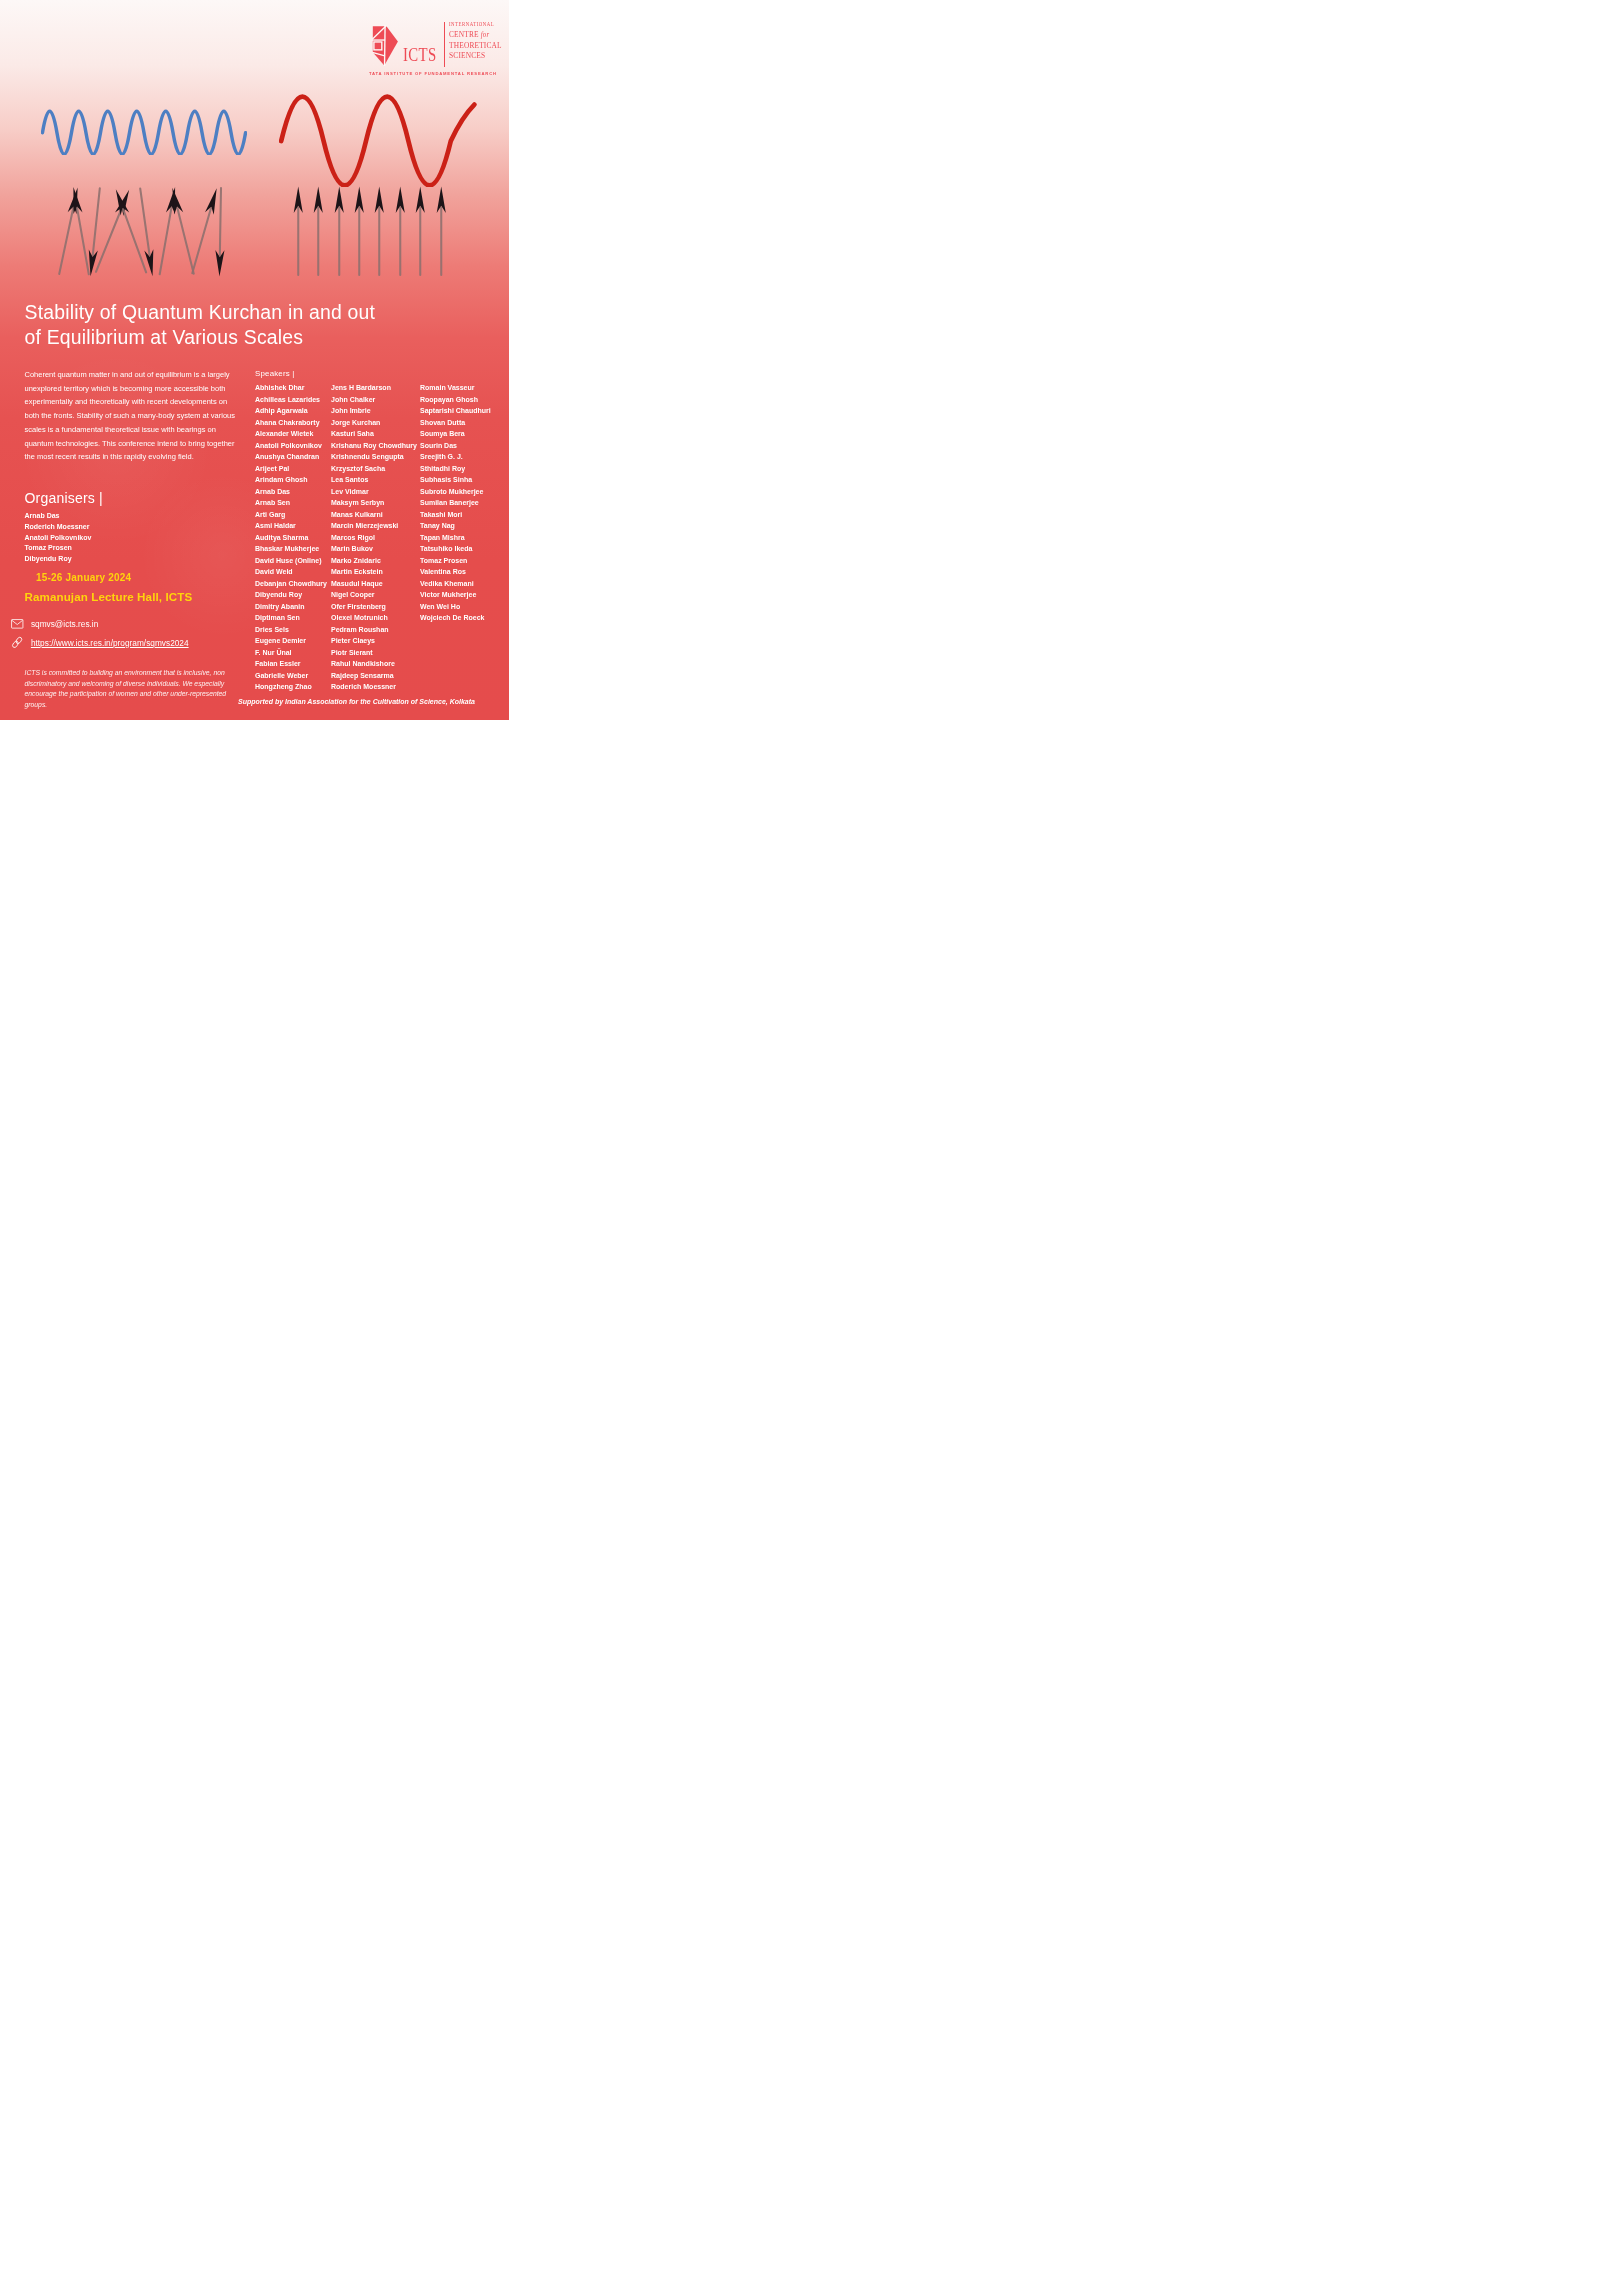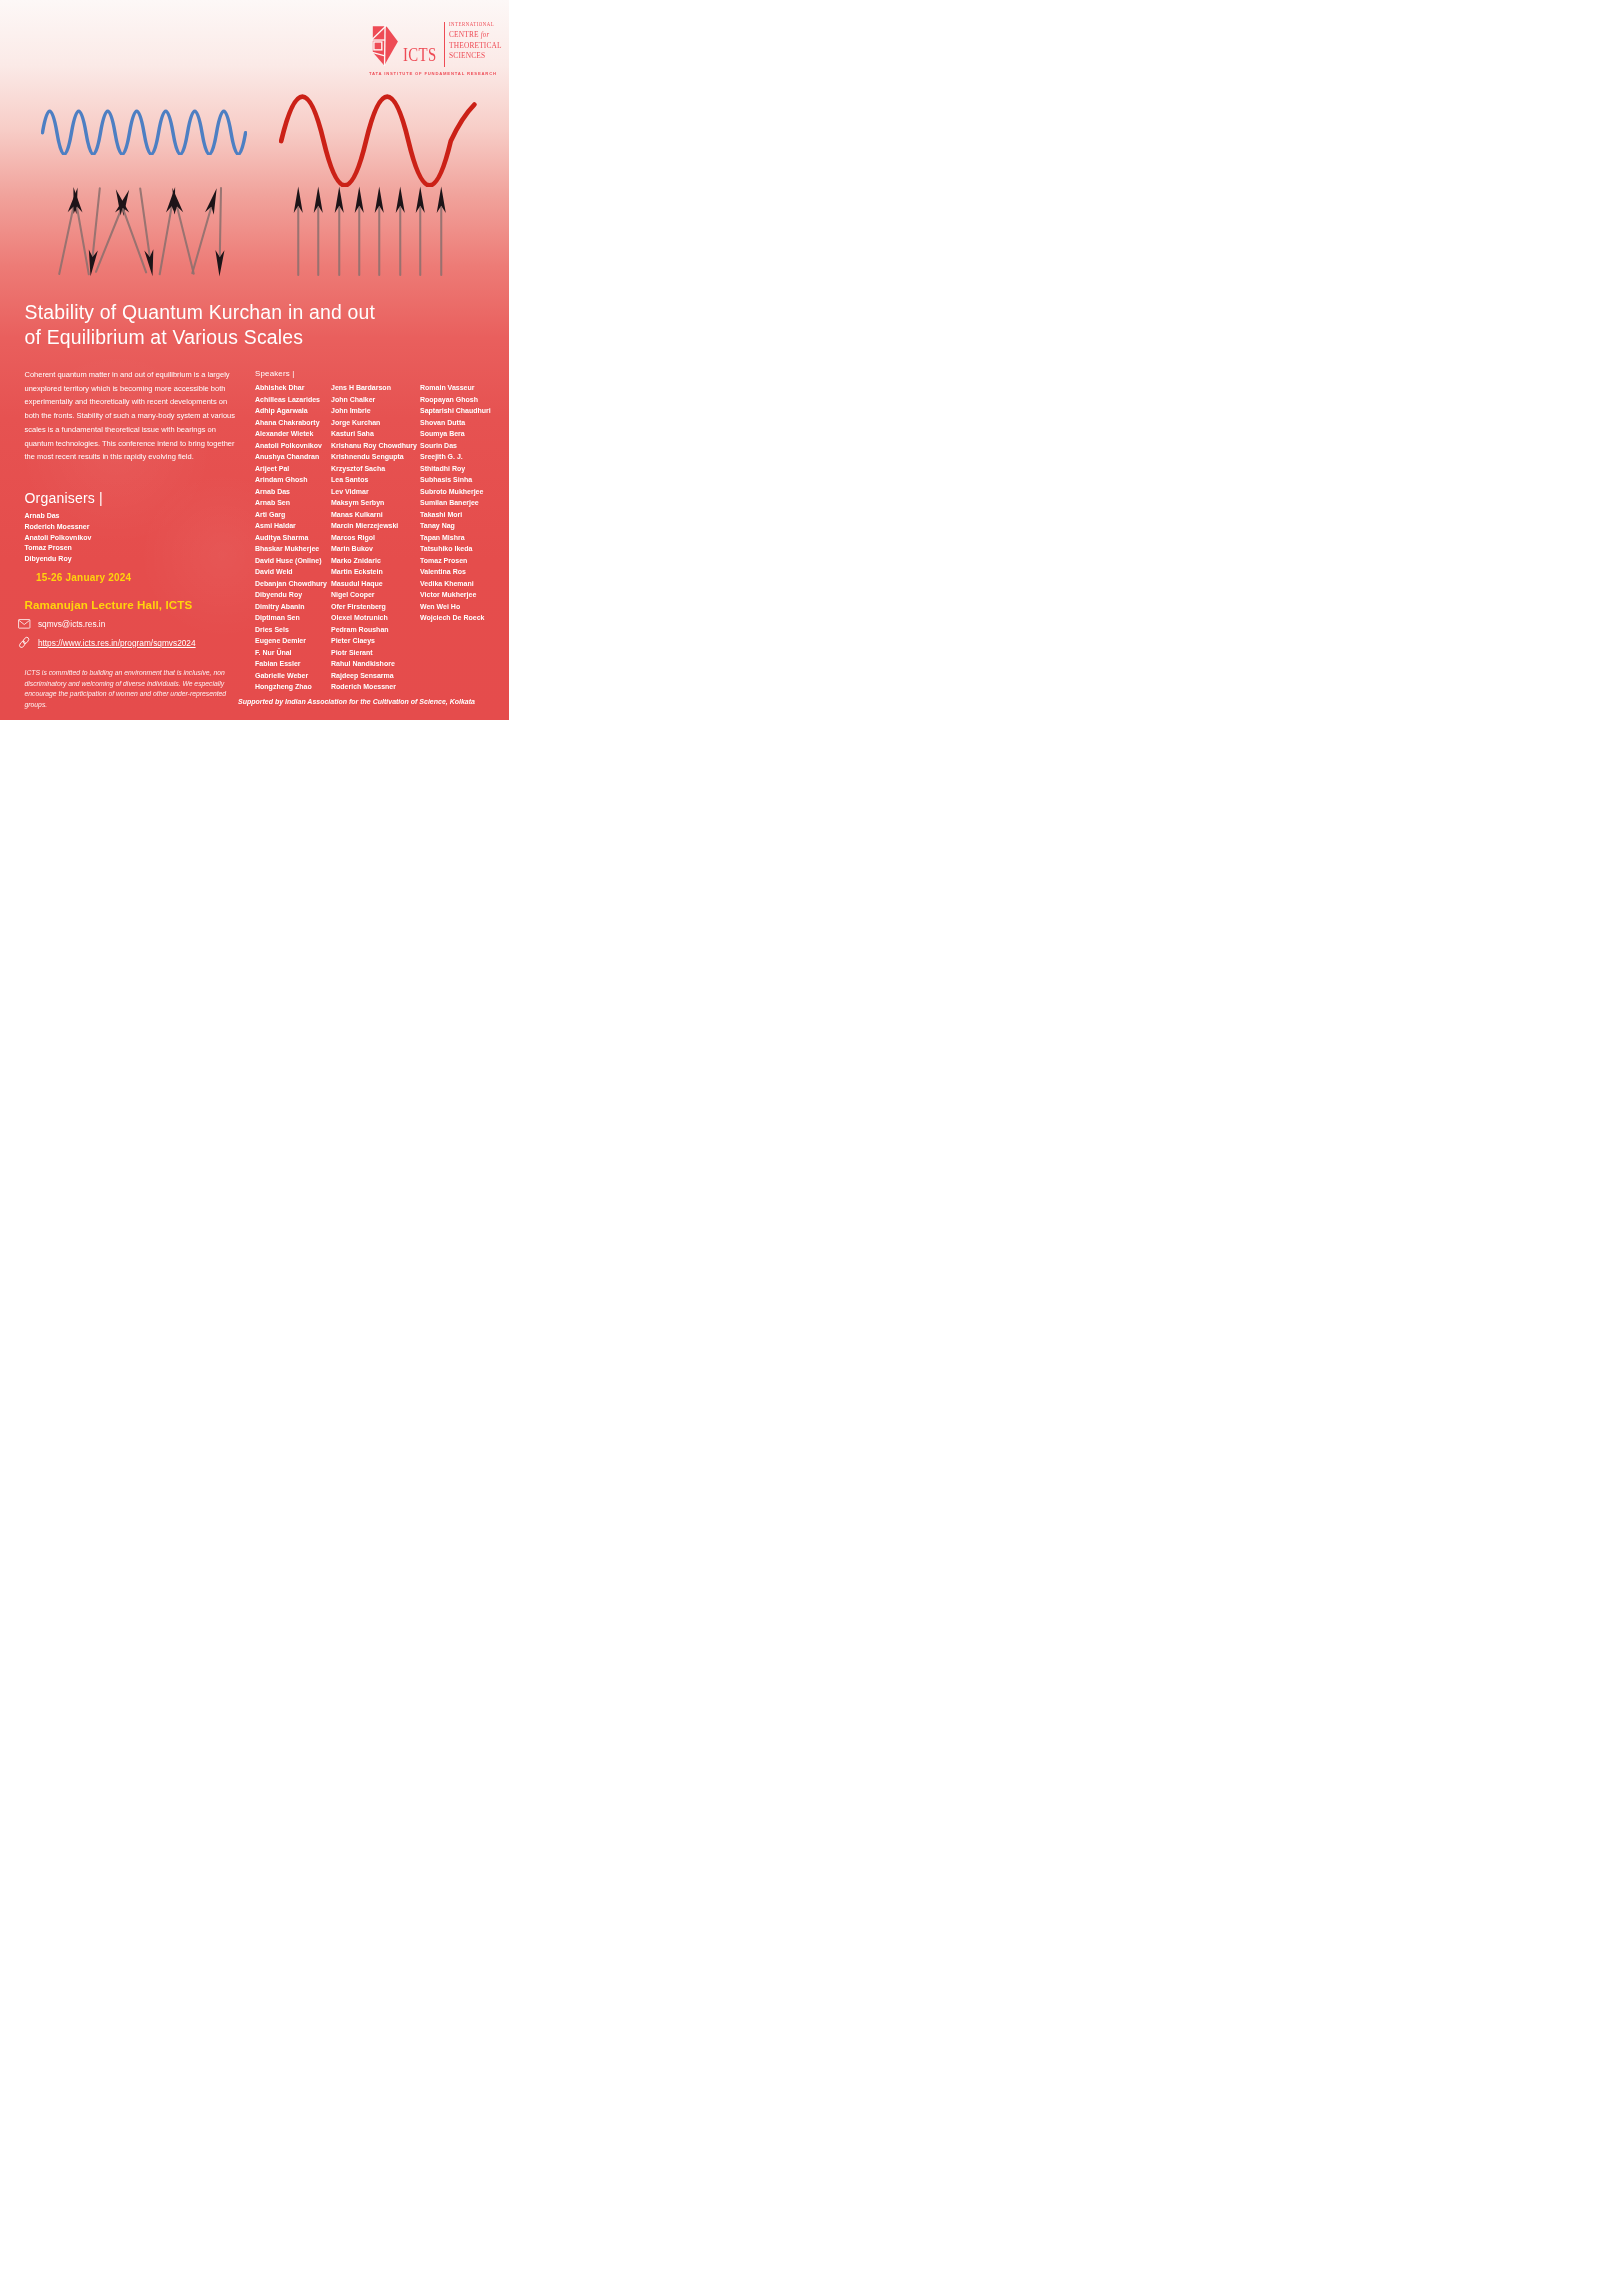--- a/index.html
+++ b/index.html
@@ -41,23 +41,23 @@
   #spk-col1{left:255px;width:74px;}
   #spk-col2{left:331px;width:88px;}
   #spk-col3{left:420px;width:79px;}
   .speaker-name{font-size:7px;font-weight:bold;line-height:11.5px;white-space:nowrap;}
   
   .org-heading{position:absolute;left:24.5px;top:490px;color:#ffffff;font-size:14px;letter-spacing:0.2px;}
   .org-list{position:absolute;left:24.5px;top:511px;color:#ffffff;}
   .org-list .speaker-name{font-size:7px;line-height:10.8px;}
   
   .event-dates{position:absolute;left:36px;top:572px;color:#ffd40c;font-size:10px;font-weight:bold;letter-spacing:0.2px;}
-  .event-venue{position:absolute;left:24.5px;top:590px;color:#ffd40c;font-size:11.6px;font-weight:bold;letter-spacing:0.1px;margin-top:8px;}
-  
-  .contact-row{position:absolute;left:18px;color:#ffffff;display:flex;align-items:center;}
+  .event-venue{position:absolute;left:24.5px;top:590px;color:#ffd40c;font-size:11.6px;font-weight:bold;letter-spacing:0.1px;}
+  
+  .contact-row{position:absolute;left:11px;color:#ffffff;display:flex;align-items:center;}
   .contact-row .txt{font-size:8.3px;}
   #email-row{top:619px;}
   #url-row{top:636px;text-decoration:underline;}
   .c-icon{margin-right:7.4px;flex:0 0 auto;}
   
   .inclusivity{position:absolute;left:24.5px;top:668px;width:221px;color:rgba(255,255,255,.93);font-size:6.8px;line-height:10.5px;font-style:italic;font-weight:300;}
   .supported{position:absolute;left:238px;top:698px;color:#ffffff;font-size:7px;font-style:italic;font-weight:bold;}
 </style>
 </head>
 <body>

